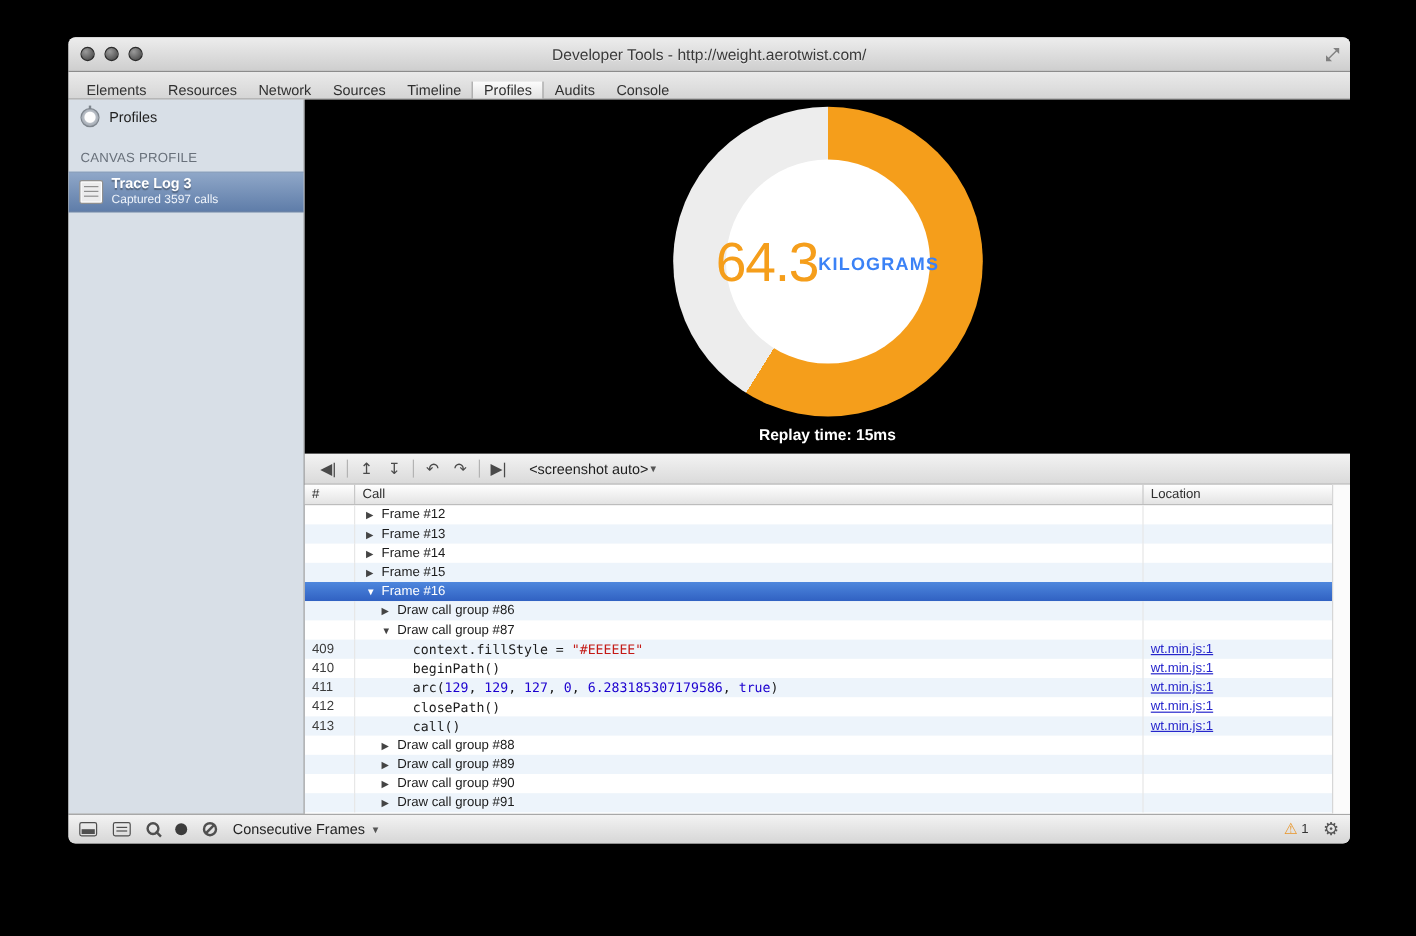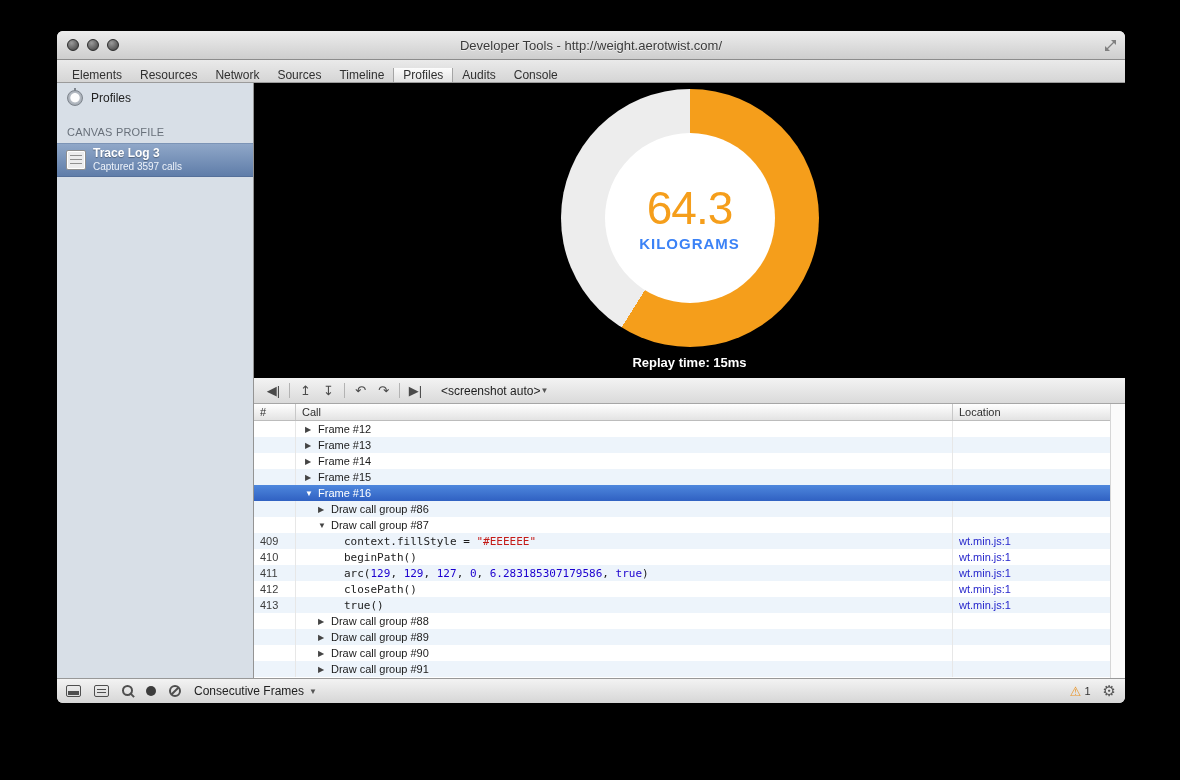--- a/index.html
+++ b/index.html
@@ -49,21 +49,21 @@
   .trace-title{font-size:12px;font-weight:bold;text-shadow:0 1px 1px rgba(0,0,0,.35)}
   .trace-sub{font-size:10px;color:#eef3fa}
 
   
   .content{flex:1;display:flex;flex-direction:column;min-width:0}
 
   
   .canvas-area{height:295px;flex:none;background:#000;position:relative}
   .donut{position:absolute;left:50%;top:6px;margin-left:-129px;width:258px;height:258px;border-radius:50%}
   .donut-hole{position:absolute;left:50%;top:50%;transform:translate(-50%,-50%);width:170px;height:170px;
-              border-radius:50%;background:#fff;display:flex;flex-direction:column;align-items:center;justify-content:center}
+              border-radius:50%;background:#fff;display:flex;flex-direction:row;align-items:center;justify-content:center}
   .weight-value{font-size:46px;line-height:1;letter-spacing:-1px}
   .weight-unit{font-size:15px;font-weight:bold;color:#3b82f6;letter-spacing:1px;margin-top:4px}
   .replay-time{position:absolute;left:0;right:0;bottom:8px;text-align:center;color:#fff;font-size:13px;font-weight:bold}
 
   
   .replay-toolbar{height:25px;flex:none;background:linear-gradient(#f3f3f3,#dadada);
                   border-bottom:1px solid #a6a6a6;display:flex;align-items:center;padding-left:8px}
   .rt-btn{min-width:23px;height:20px;display:flex;align-items:center;justify-content:center;
           font-size:13px;color:#4a4a4a;cursor:default}
   .rt-sep{width:1px;height:15px;background:#b3b3b3;margin:0 4px}
@@ -88,21 +88,21 @@
   .c-call{flex:1;min-width:0;box-sizing:border-box;display:flex;align-items:center;white-space:pre;
           color:#1b1b1b;border-right:1px solid #e7e7e7;overflow:hidden}
   .trow.kind-call .c-call{font-family:"DejaVu Sans Mono","Liberation Mono",monospace;font-size:11px}
   .c-loc{width:172px;flex:none;box-sizing:border-box;padding-left:6px;display:flex;align-items:center}
   .trow.selected .c-num,.trow.selected .c-call{border-color:transparent;color:#fff}
   .tri{display:inline-block;width:13px;flex:none;font-size:8px;color:#444;text-align:left;padding-left:1px}
   .trow.selected .tri{color:#fff}
   .tk-string{color:#c41a16}
   .tk-number{color:#1c00cf}
   .tk-keyword{color:#1c00cf}
-  .loc-link{color:#2626cc;cursor:pointer}
+  .loc-link{color:#2626cc;text-decoration:underline;cursor:pointer}
   .sb-track{position:absolute;top:0;right:0;bottom:0;width:14px;background:#fbfbfb;border-left:1px solid #d6d6d6}
 
   
   .statusbar{height:24px;flex:none;background:linear-gradient(#f3f3f3,#d6d6d6);border-top:1px solid #989898;
              display:flex;align-items:center;padding:0 9px;gap:13px;font-size:12px;color:#222}
   .sb-icons{display:flex;align-items:center;gap:13px}
   .sb-ic{display:inline-block;position:relative;cursor:default}
   [data-name="dock-icon"]{width:13px;height:10px;border:1px solid #4f4f4f;border-radius:2px;box-sizing:content-box}
   [data-name="dock-icon"]::after{content:"";position:absolute;left:1px;right:1px;bottom:1px;height:4px;background:#4f4f4f}
   [data-name="console-drawer-icon"]{width:13px;height:10px;border:1px solid #4f4f4f;border-radius:2px}
@@ -264,21 +264,21 @@
             </div>
             <div class="trow kind-call" data-name="table-row">
               <div class="c-num" data-name="row-number">412</div>
               <div class="c-call" data-name="call-cell" style="padding-left: 34px;"><span class="tri" data-name="indent-spacer"></span><span data-name="code-token">closePath()</span></div>
               <div class="c-loc" data-name="location-cell">
                 <span class="loc-link" data-name="location-link">wt.min.js:1</span>
               </div>
             </div>
             <div class="trow kind-call" data-name="table-row">
               <div class="c-num" data-name="row-number">413</div>
-              <div class="c-call" data-name="call-cell" style="padding-left: 34px;"><span class="tri" data-name="indent-spacer"></span><span data-name="code-token">true()</span></div>
+              <div class="c-call" data-name="call-cell" style="padding-left: 34px;"><span class="tri" data-name="indent-spacer"></span><span data-name="code-token">call()</span></div>
               <div class="c-loc" data-name="location-cell">
                 <span class="loc-link" data-name="location-link">wt.min.js:1</span>
               </div>
             </div>
             <div class="trow kind-group" data-name="table-row">
               <div class="c-num" data-name="row-number"></div>
               <div class="c-call" data-name="call-cell" style="padding-left: 21px;"><span class="tri" data-name="disclosure-triangle-icon">▶</span><span data-name="code-token">Draw call group #88</span></div>
               <div class="c-loc" data-name="location-cell"></div>
             </div>
             <div class="trow kind-group" data-name="table-row">

